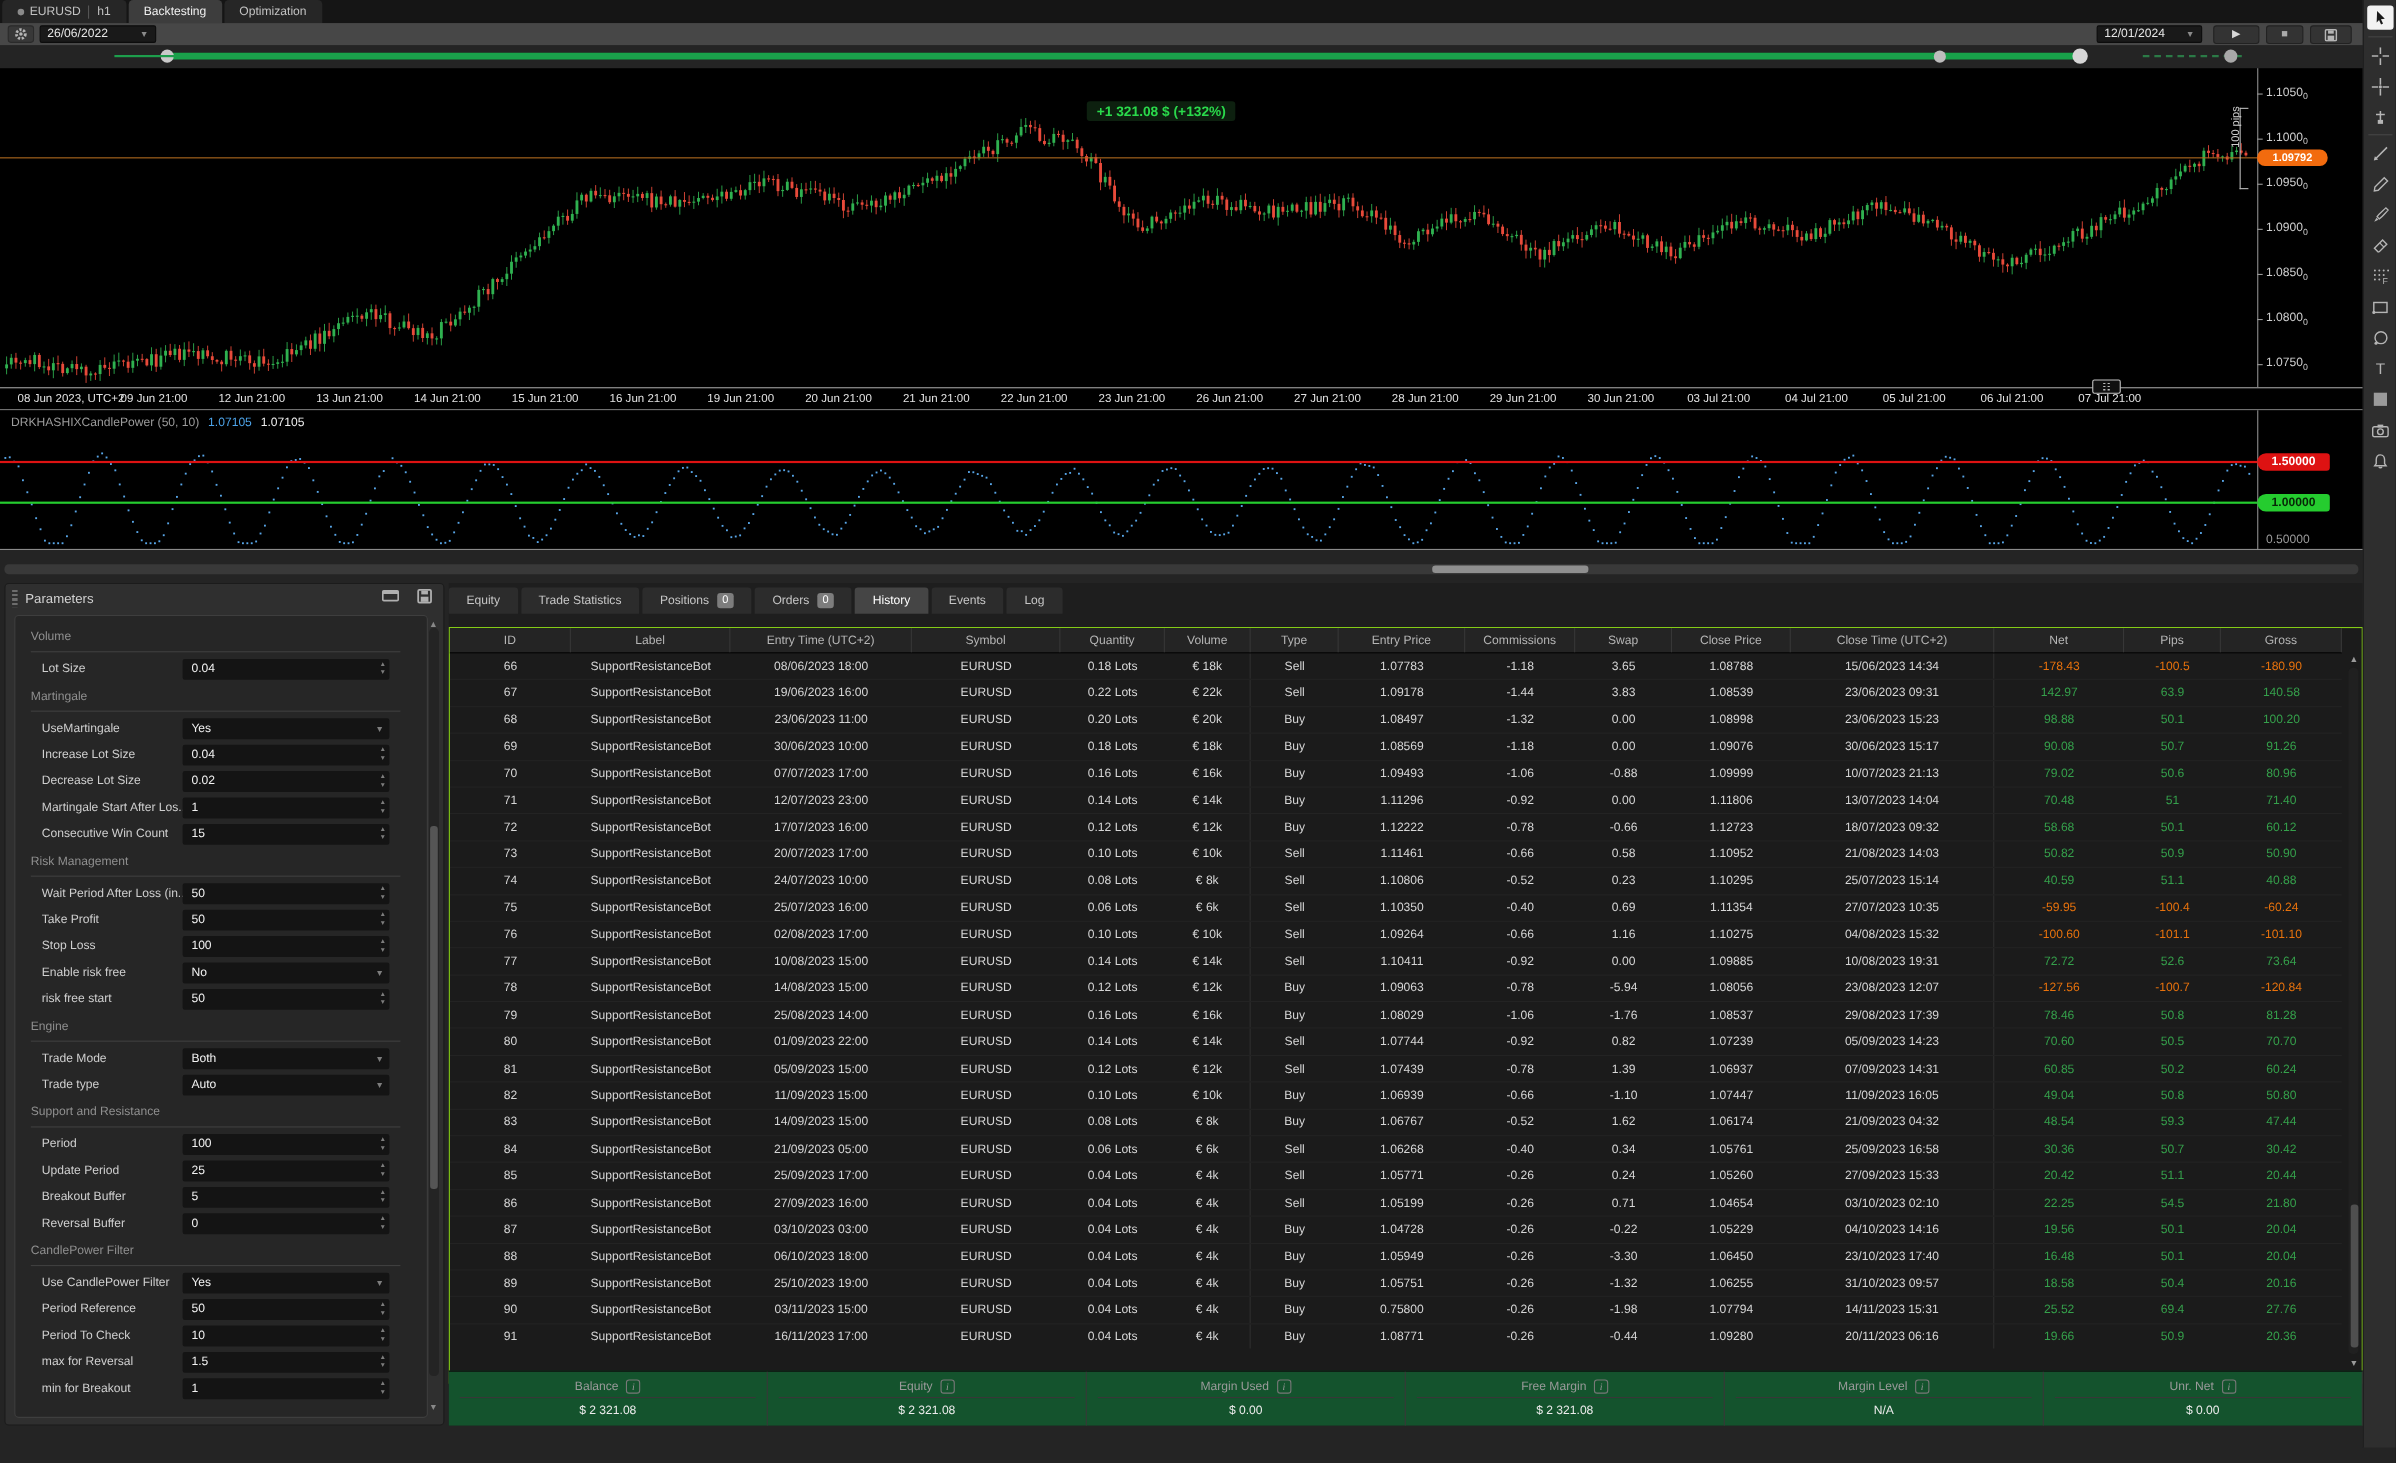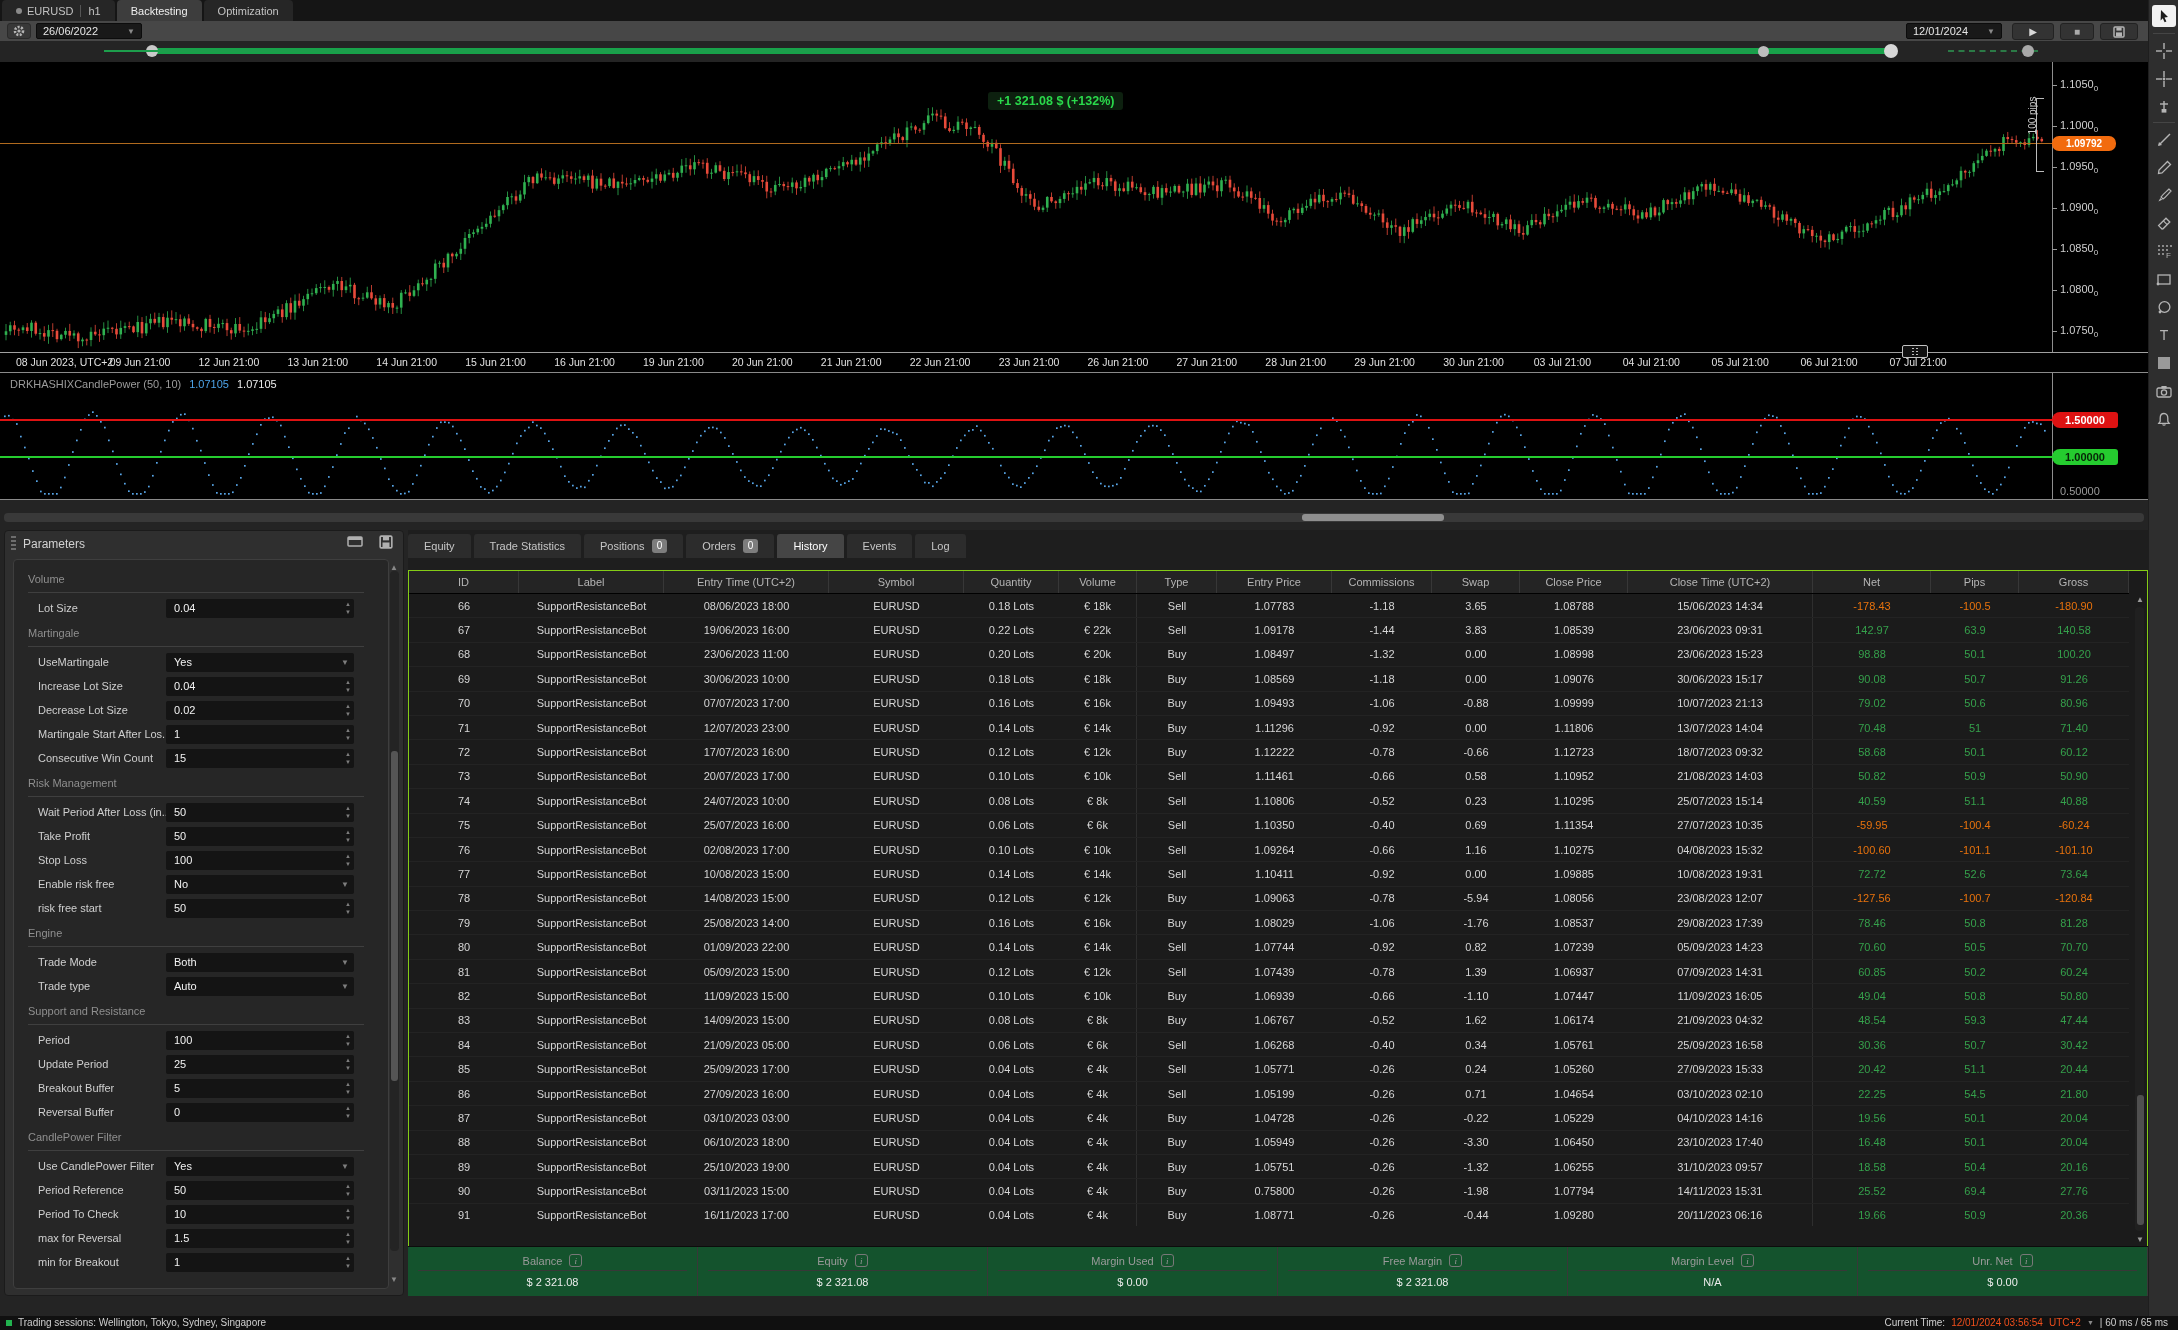--- a/index.html
+++ b/index.html
@@ -2478,25 +2478,14 @@
     </div>
     <div class="rt-ic" style="top:408px;">
       <svg width="14" height="15" viewBox="0 0 14 15">
           <path d="M7 1.5 C4.4 1.5 3.2 3.6 3.2 6 L3.2 9.4 L1.8 11.4 L12.2 11.4 L10.8 9.4 L10.8 6 C10.8 3.6 9.6 1.5 7 1.5 Z" fill="none" stroke="#b5b5b5" stroke-width="1.3"></path>
           <path d="M5.6 12.4 A1.6 1.6 0 0 0 8.4 12.4" fill="none" stroke="#b5b5b5" stroke-width="1.2"></path>
         </svg>
     </div>
 
   </div>
 
-  <div class="statusbar">
-    <div class="ss-dot"></div>
-    <div class="ss-text">Trading sessions: Wellington, Tokyo, Sydney, Singapore</div>
-    <div class="ct-wrap">
-      <span>Current Time:</span>
-      <span class="ct-orange">12/01/2024 03:56:54</span>
-      <span class="ct-orange">UTC+2</span>
-      <span class="ct-caret">▼</span>
-      <span>| 60 ms / 65 ms</span>
-    </div>
-  </div>
 
 </div>
 
 </body></html>

